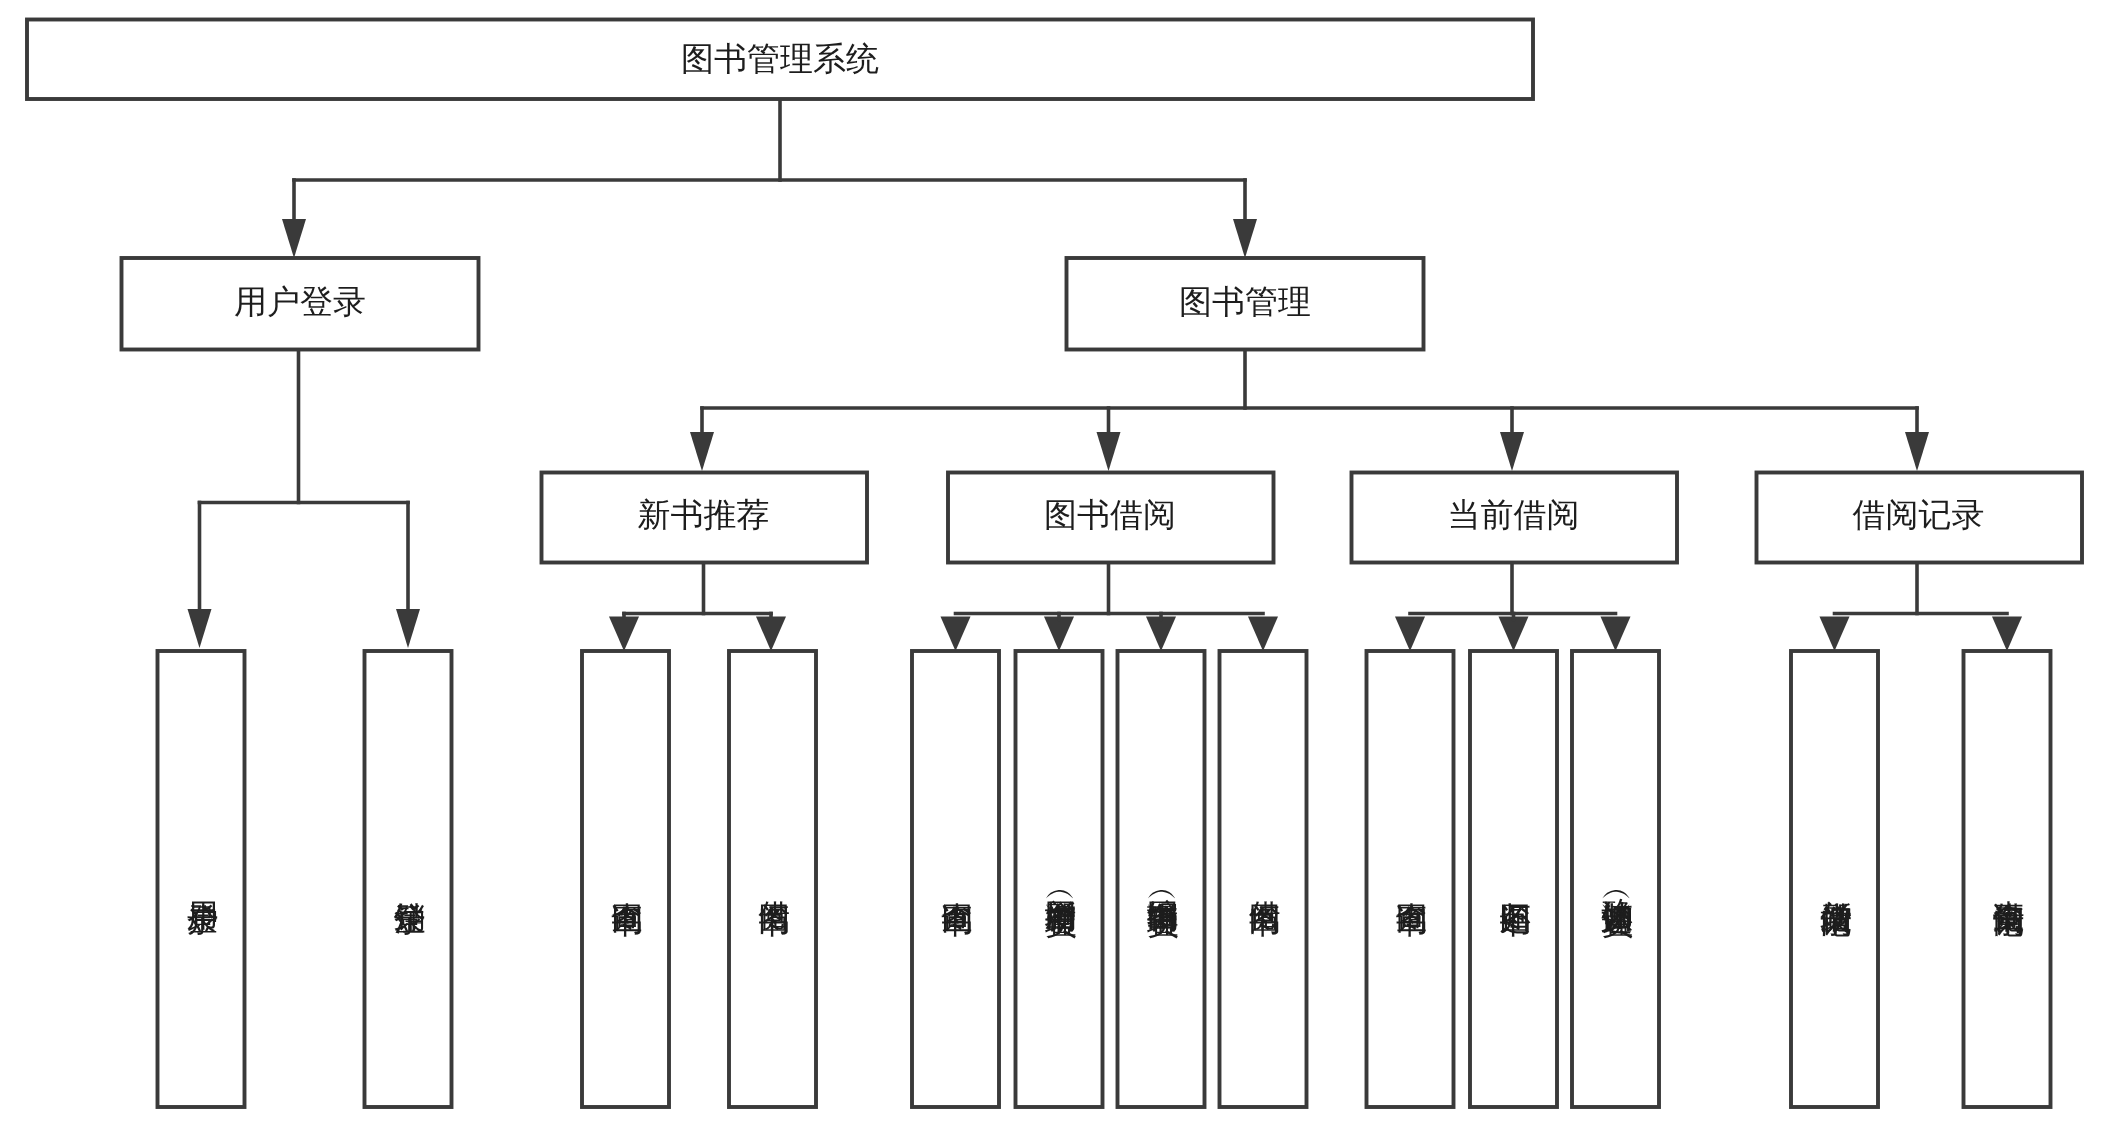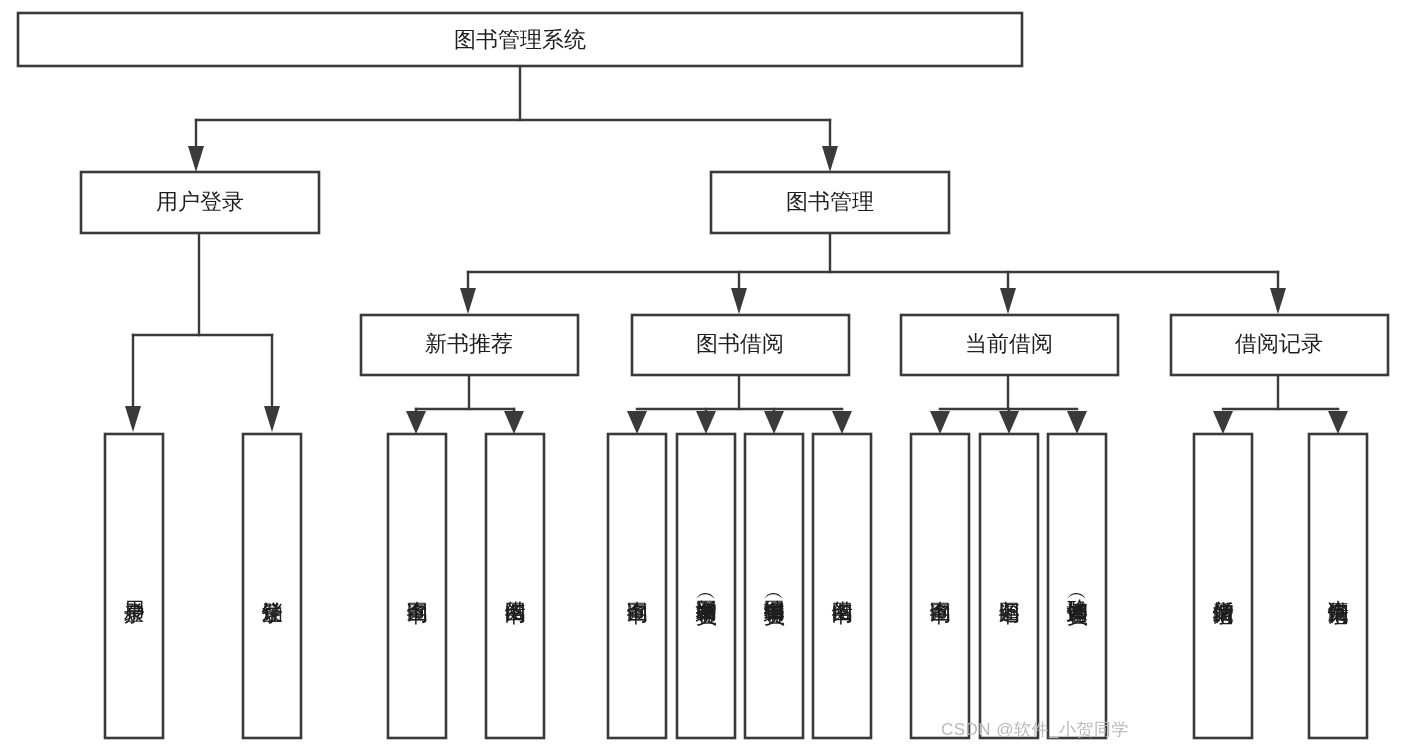--- a/index.html
+++ b/index.html
@@ -203,14 +203,13 @@
   <div class="node-label-v" style="left:745px; top:434px; width:58px; height:304px;">编辑图书（管理员）</div>
   <div class="node-label-v" style="left:813px; top:434px; width:58px; height:304px;">借阅图书</div>
 
   <div class="node-label-v" style="left:911px; top:434px; width:58px; height:304px;">查询图书</div>
   <div class="node-label-v" style="left:980px; top:434px; width:58px; height:304px;">归还图书</div>
   <div class="node-label-v" style="left:1048px; top:434px; width:58px; height:304px;">确认归还（管理员）</div>
 
   <div class="node-label-v" style="left:1194px; top:434px; width:58px; height:304px;">新增借阅记录</div>
   <div class="node-label-v" style="left:1309px; top:434px; width:58px; height:304px;">查询借阅记录</div>
 
-  <div class="watermark">CSDN @软件_小贺同学</div>
 </div>
 
 </body></html>

